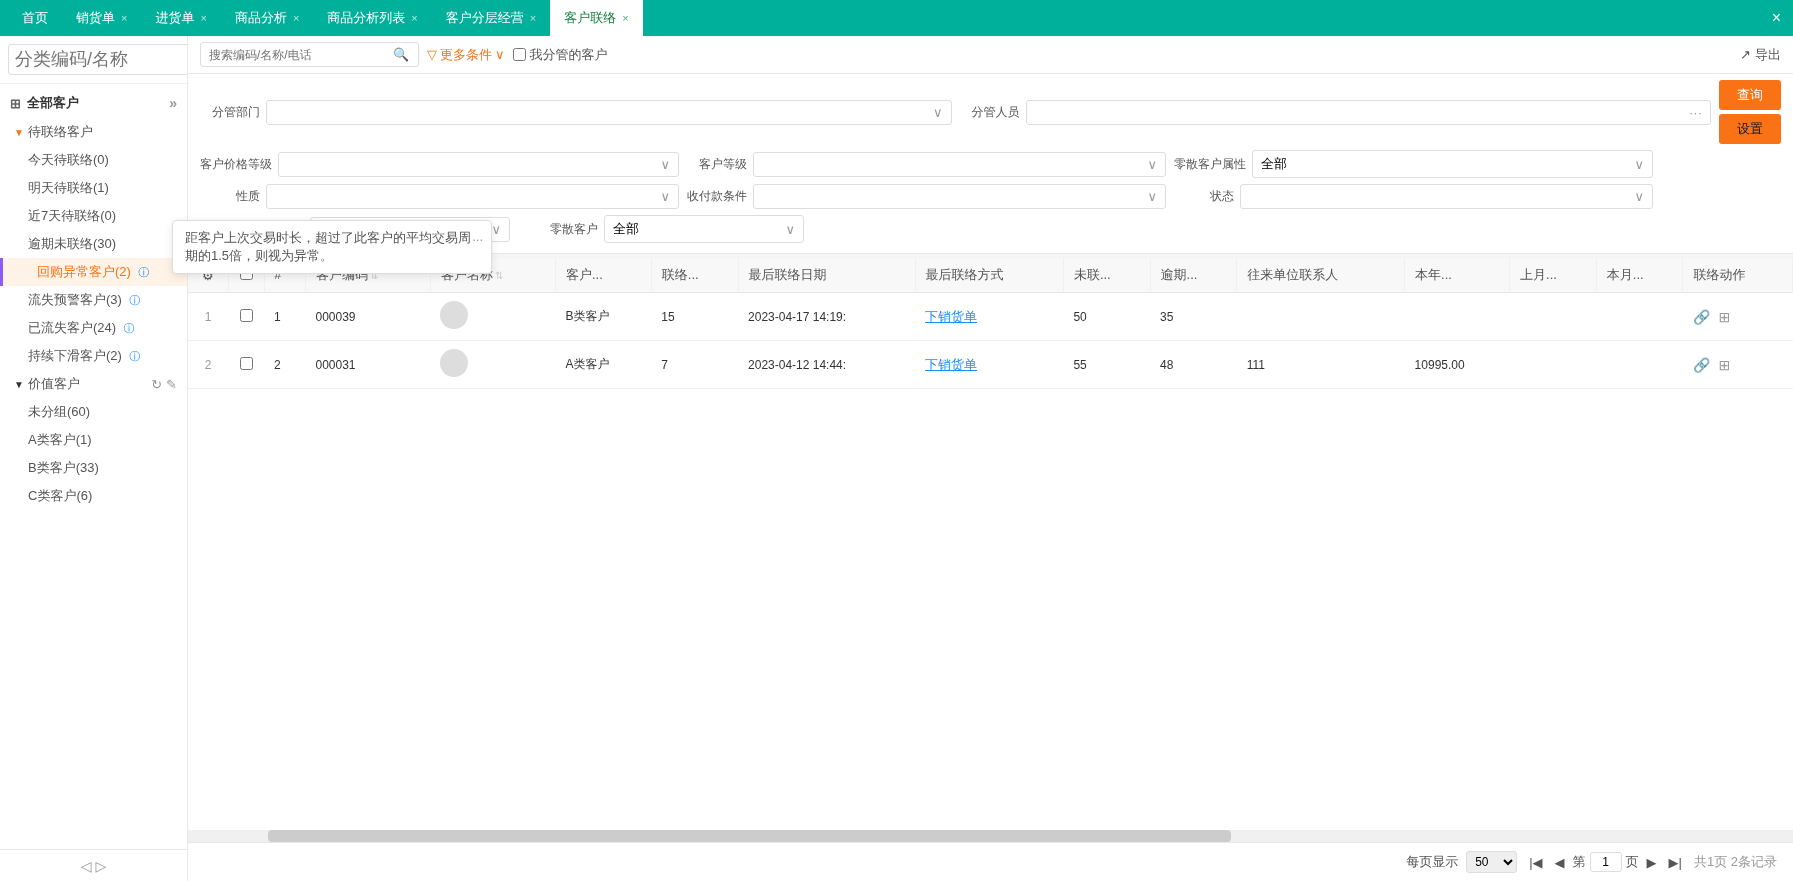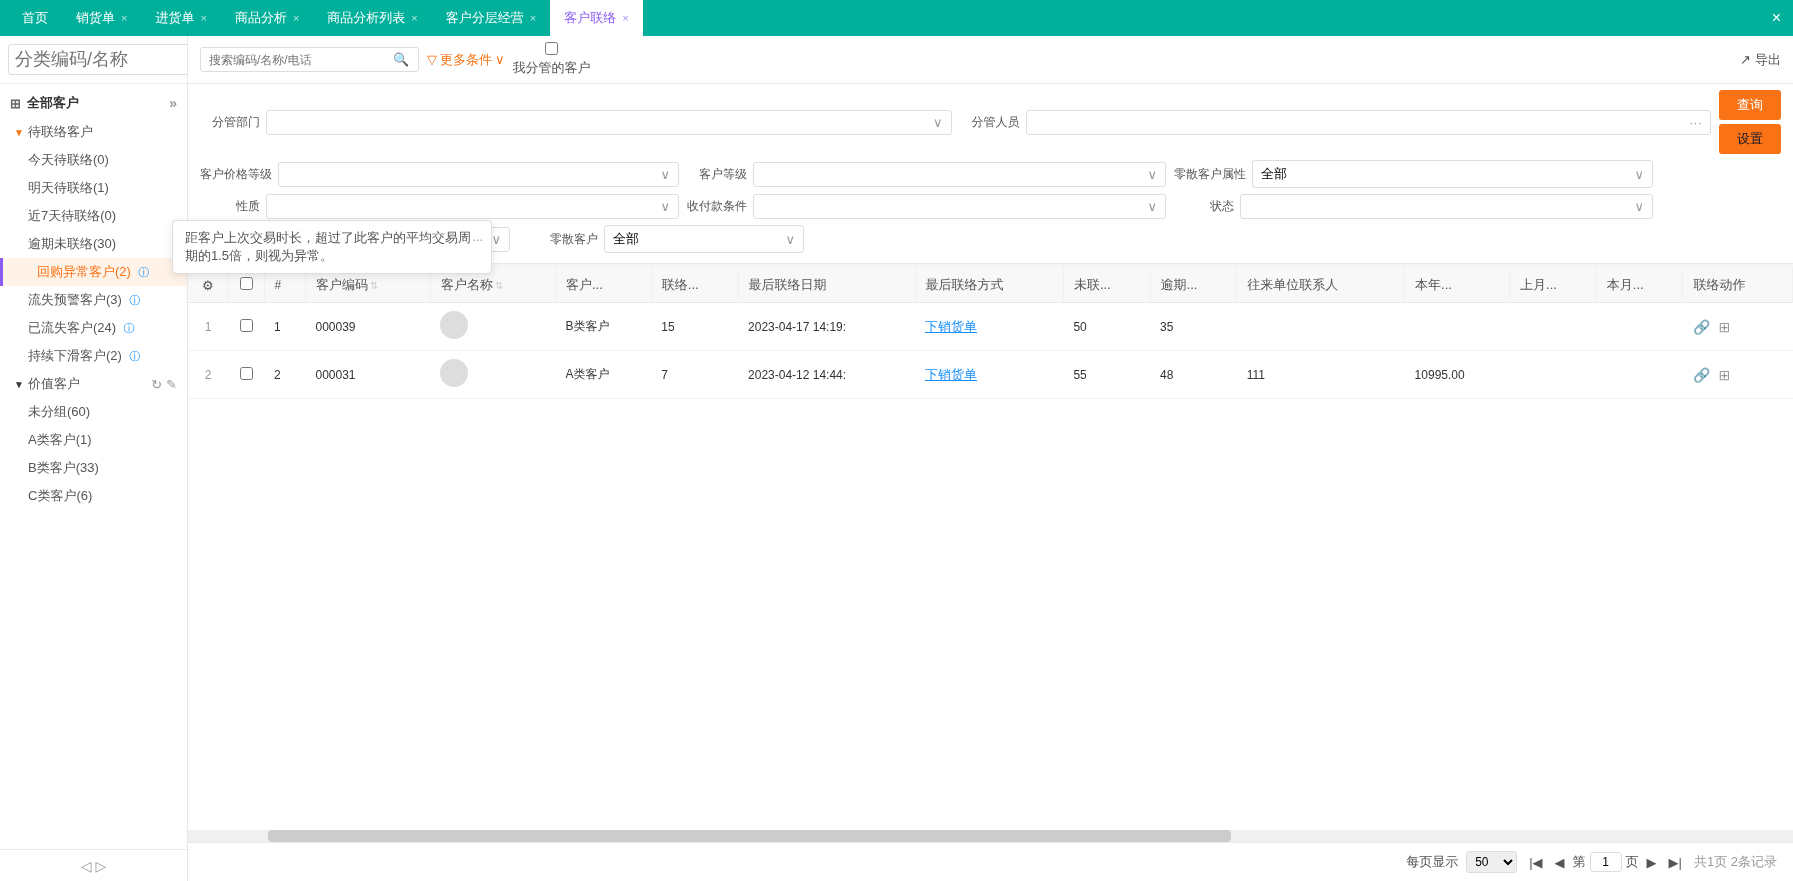--- a/index.html
+++ b/index.html
@@ -19,21 +19,21 @@
       padding: 0 14px;
       height: 36px;
       display: flex;
       align-items: center;
       cursor: pointer;
       font-size: 13px;
       white-space: nowrap;
     }
     .top-nav .nav-item.active {
       background: #fff;
-      color: #8b5cf6;
+      color: #15803d;
     }
     .top-nav .nav-item .close-x {
       margin-left: 6px;
       font-size: 11px;
       opacity: 0.7;
     }
     .top-nav .nav-close-all {
       position: absolute;
       right: 12px;
       color: #fff;
@@ -199,21 +199,20 @@
       font-size: 12px;
       gap: 3px;
     }
     .my-customers {
       display: flex;
       align-items: center;
       gap: 4px;
       color: #555;
       font-size: 12px;
       cursor: pointer;
-      flex-direction: column;
     }
     .my-customers input[type=checkbox] { cursor: pointer; }
     .export-btn {
       margin-left: auto;
       display: flex;
       align-items: center;
       gap: 4px;
       color: #555;
       font-size: 12px;
       cursor: pointer;

